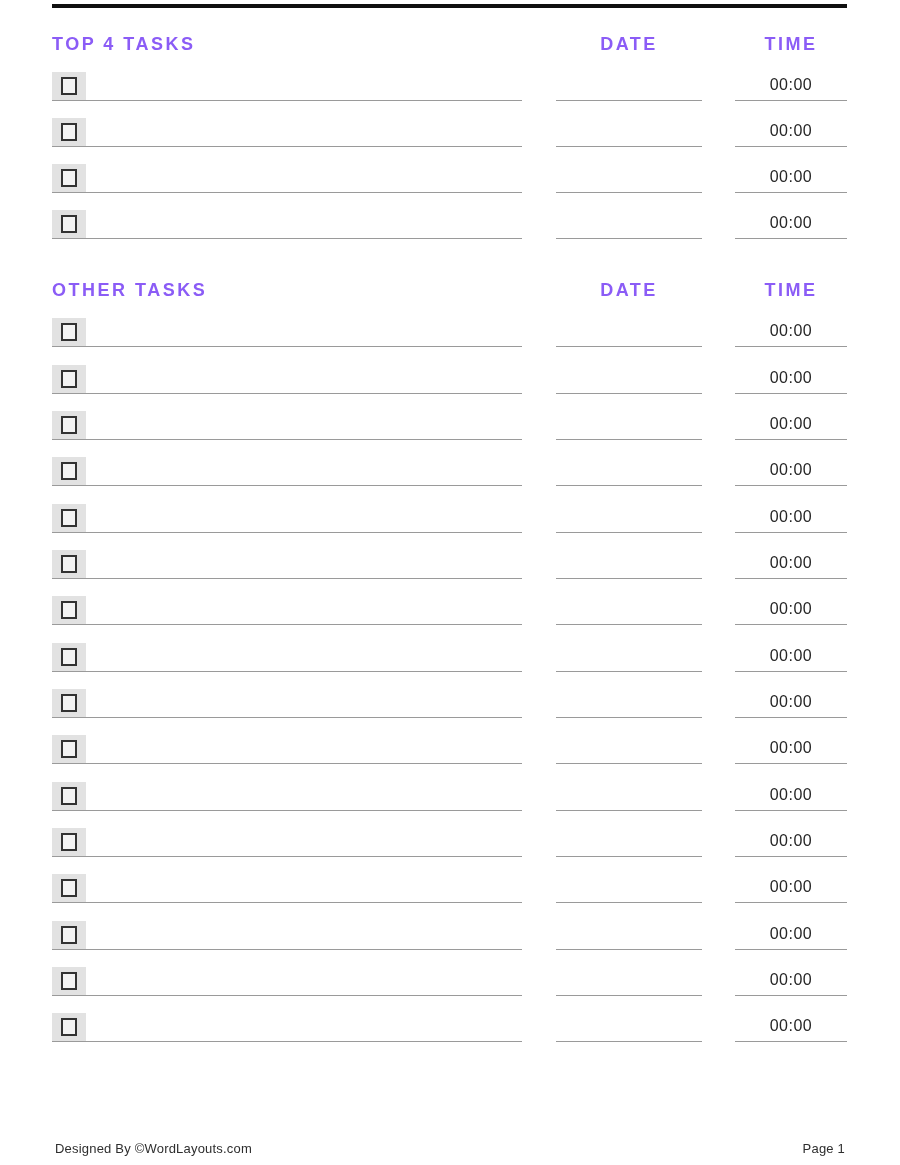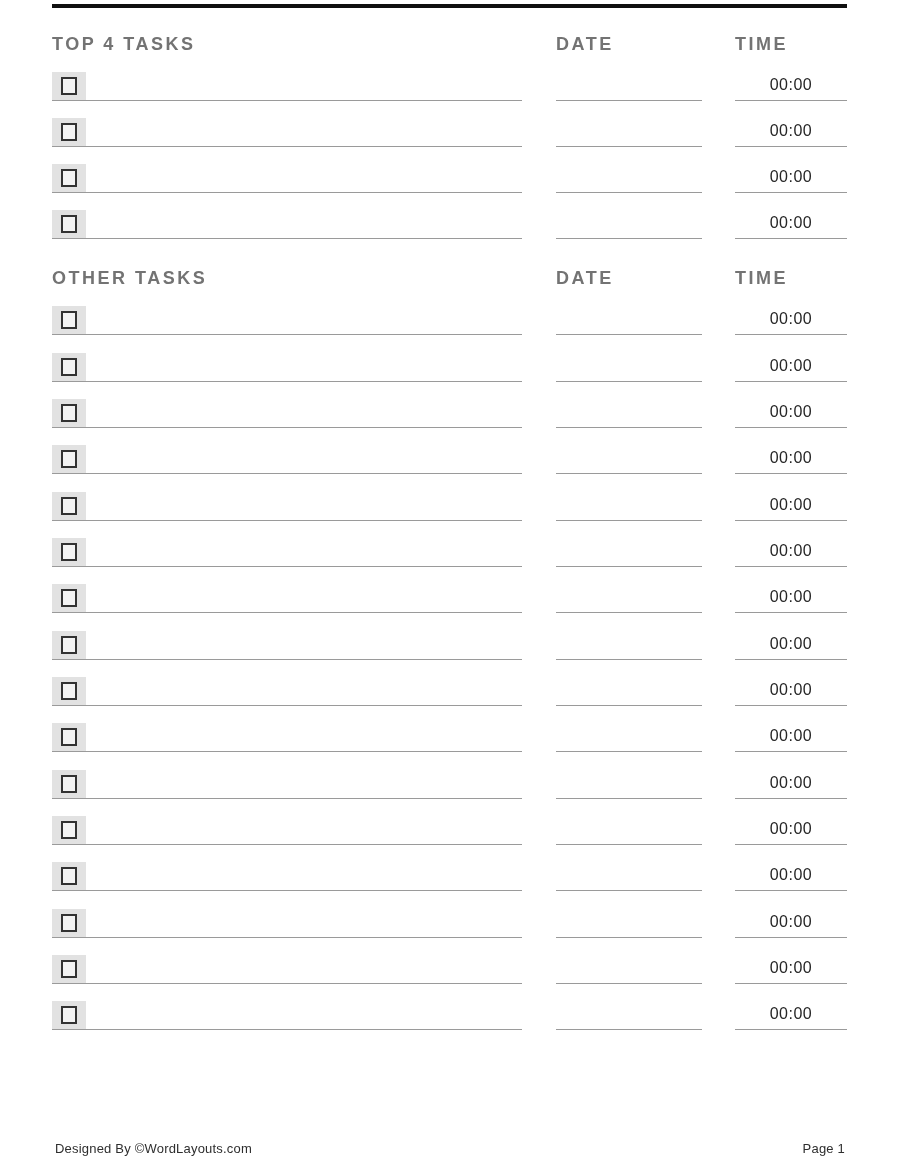--- a/index.html
+++ b/index.html
@@ -26,30 +26,30 @@
   }
   .title-rule { height: 4px; background: #101010; margin-top: 4px; }
 
   .cols {
     display: grid;
     grid-template-columns: 470px 34px 146px 33px 112px;
   }
 
   .section-header { align-items: end; }
   .section-header.first { margin-top: 25px; }
-  .section-header.second { margin-top: 28px; }
+  .section-header.second { margin-top: 40px; }
   .heading, .col-label {
     font-size: 18px;
     font-weight: 800;
     letter-spacing: 2.5px;
     line-height: 22px;
-    color: #737373;
+    color: #8b5cf6;
     white-space: nowrap;
   }
-  .col-label { }
+  .col-label { text-align: center; }
 
   .task-row { height: 46px; align-items: end; }
   .rows-other .task-row { height: 46.33px; }
 
   .task-cell {
     border-bottom: 1px solid #9a9a9a;
     height: 100%;
     display: flex;
     align-items: flex-end;
   }

